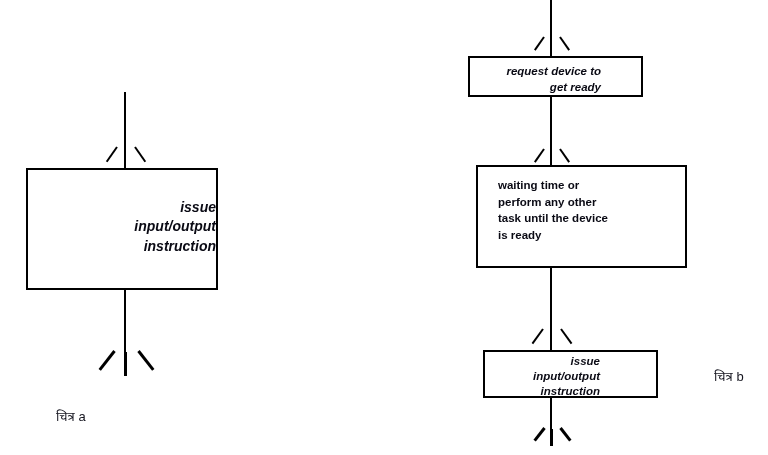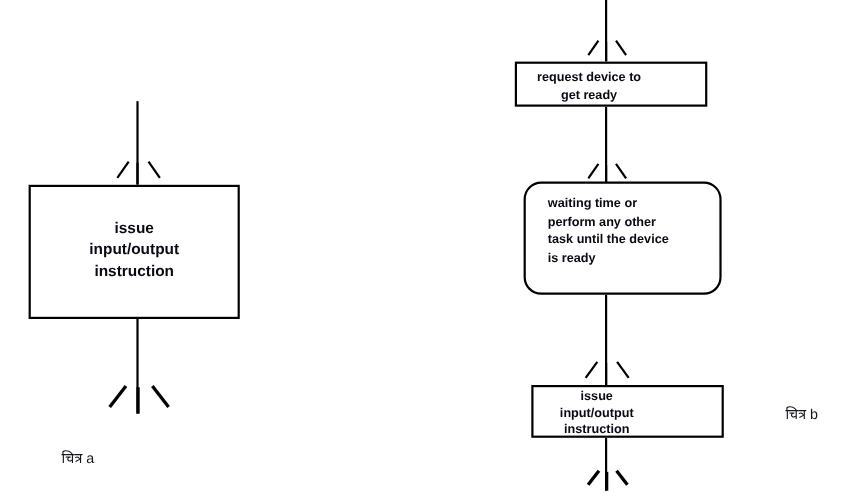--- a/index.html
+++ b/index.html
@@ -23,21 +23,21 @@
     border: 2px solid #000000;
     background: #ffffff;
   }
   .box-text {
     position: absolute;
     font-weight: bold;
     color: #0a0a14;
     line-height: 1.38;
     white-space: pre-line;
   }
-  .t-center { text-align: center; }
+  .t-center { text-align: right; font-style: italic; }
   .t-left   { text-align: left; }
 
   
   .vline {
     position: absolute;
     width: 2px;
     background: #000000;
   }
   
   .chev {
@@ -103,21 +103,21 @@
 get ready</div>
     </div>
 
     <div class="vline" style="left:550px; top:97px; height:71px;"></div>
     <div class="chev" style="left:551px; top:168px;">
       <span style="width:2px; height:18px; left:-1px; top:-18px;"></span>
       <span style="width:2px; height:16px; left:-8px; top:-19px; transform:rotate(35deg); transform-origin:top center;"></span>
       <span style="width:2px; height:16px; left:8px;  top:-19px; transform:rotate(-35deg); transform-origin:top center;"></span>
     </div>
 
-    <div class="box" style="left:476px; top:165px; width:180px; height:103px;border-radius:16px;">
+    <div class="box" style="left:476px; top:165px; width:211px; height:103px;">
       <div class="box-text t-left" style="left:20px; right:6px; top:10px; font-size:11.5px; line-height:1.45;">waiting time or
 perform any other
 task until the device
 is ready</div>
     </div>
 
     <div class="vline" style="left:550px; top:268px; height:82px;"></div>
     <div class="chev" style="left:551px; top:350px;">
       <span style="width:2px; height:20px; left:-1px; top:-20px;"></span>
       <span style="width:2px; height:18px; left:-9px; top:-21px; transform:rotate(36deg); transform-origin:top center;"></span>

